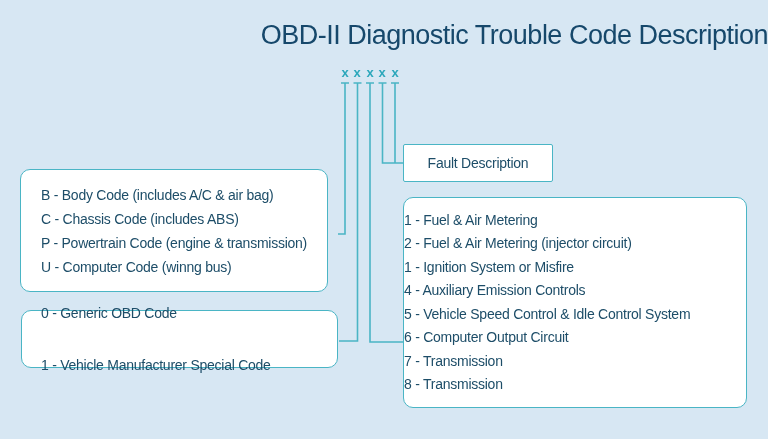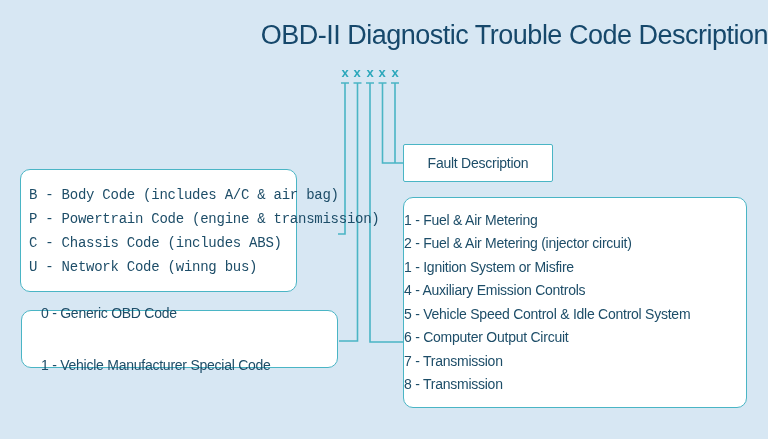--- a/index.html
+++ b/index.html
@@ -63,23 +63,22 @@
     color: var(--text, #1d4d68);
     font-size: 14px;
     letter-spacing: -0.25px;
     display: flex;
     flex-direction: column;
     justify-content: center;
   }
   .box .row { line-height: 24px; white-space: nowrap; }
   .box-letter-codes {
     left: 20px; top: 169px;
-    width: 277px; height: 123px;
-    padding-left: 8px;
-    font-family: Liberation Mono, monospace;
+    width: 308px; height: 123px;
+    padding-left: 20px;
   }
   .box-first-digit {
     left: 21px; top: 310px;
     width: 317px; height: 58px;
     padding-left: 19px;
     gap: 28px;
   }
   .box-fault-description {
     left: 403px; top: 144px;
     width: 150px; height: 38px;
@@ -113,23 +112,23 @@
   </svg>
 
   <span class="mark m1">x</span>
   <span class="mark m2">x</span>
   <span class="mark m3">x</span>
   <span class="mark m4">x</span>
   <span class="mark m5">x</span>
 
   <div class="box box-letter-codes">
     <div class="row">B - Body Code (includes A/C &amp; air bag)</div>
+    <div class="row">C - Chassis Code (includes ABS)</div>
     <div class="row">P - Powertrain Code (engine &amp; transmission)</div>
-    <div class="row">C - Chassis Code (includes ABS)</div>
-    <div class="row">U - Network Code (winng bus)</div>
+    <div class="row">U - Computer Code (winng bus)</div>
   </div>
 
   <div class="box box-first-digit">
     <div class="row">0 - Generic OBD Code</div>
     <div class="row">1 - Vehicle Manufacturer Special Code</div>
   </div>
 
   <div class="box box-fault-description">
     <div class="row">Fault Description</div>
   </div>

